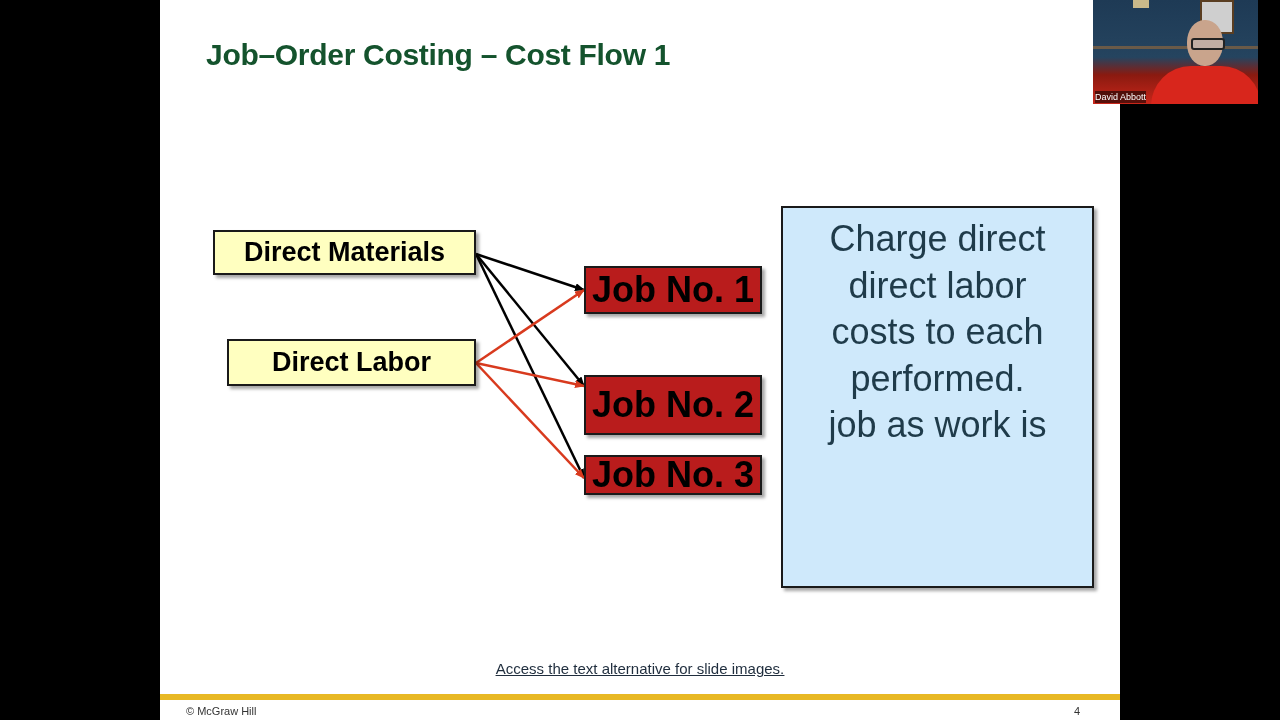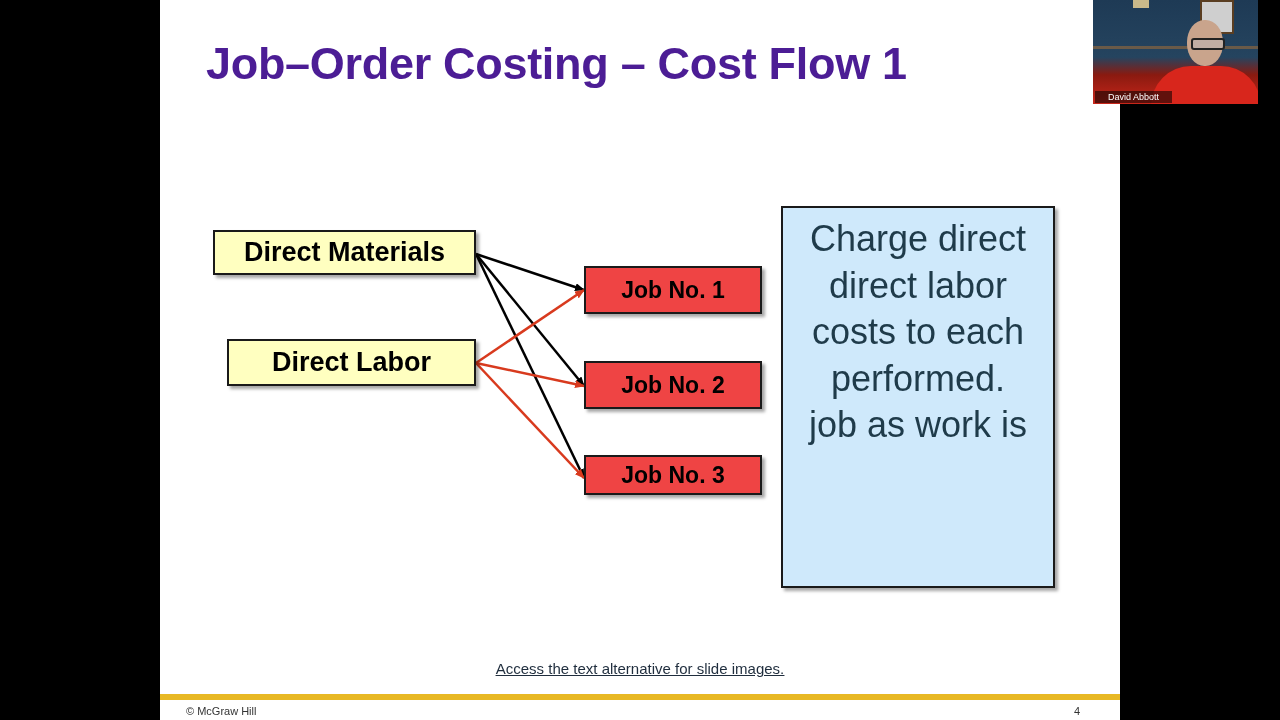--- a/index.html
+++ b/index.html
@@ -1,37 +1,37 @@
 <!DOCTYPE html>
 <html><head>
 <meta charset="utf-8">
 <style>
   html, body { margin:0; padding:0; }
   body { width:1280px; height:720px; background:#000; position:relative; overflow:hidden; font-family:"Liberation Sans", sans-serif; }
   .slide { position:absolute; left:160px; top:0; width:960px; height:720px; background:#fff; }
-  .title { position:absolute; left:46px; top:38px; font-size:45px; font-weight:bold; color:#4c1d95; letter-spacing:-0.3px; white-space:nowrap; }
+  .title { position:absolute; left:46px; top:38px; font-size:30px; font-weight:bold; color:#14532d; letter-spacing:-0.3px; white-space:nowrap; }
   .dc-label { position:absolute; left:109px; top:174px; font-size:26px; color:#000; }
   .box { position:absolute; border:2px solid #1a1a1a; box-shadow:3px 3px 3px rgba(0,0,0,0.35); display:flex; align-items:center; justify-content:center; font-weight:bold; color:#000; box-sizing:border-box; }
   .yellow { background:#ffffc0; font-size:27px; }
-  .green { background:#ef4444; font-size:23px; }
-  .info { position:absolute; left:621px; top:206px; width:274px; height:382px; background:#cfe9fb; border:2px solid #1a1a1a; box-shadow:3px 3px 3px rgba(0,0,0,0.35); box-sizing:border-box; padding:8px 6px; text-align:center; font-size:36px; line-height:46.5px; color:#1f3b4a; }
+  .green { background:#b91c1c; font-size:36px; }
+  .info { position:absolute; left:621px; top:206px; width:313px; height:382px; background:#cfe9fb; border:2px solid #1a1a1a; box-shadow:3px 3px 3px rgba(0,0,0,0.35); box-sizing:border-box; padding:8px 6px; text-align:center; font-size:36px; line-height:46.5px; color:#1f3b4a; }
   svg.arrows { position:absolute; left:0; top:0; width:960px; height:720px; pointer-events:none; }
   .link { position:absolute; left:0; width:960px; top:660px; text-align:center; font-size:15px;text-decoration:underline; }
   .link a { color:#1f2d3d; text-decoration:underline; }
   .gold-bar { position:absolute; left:0; top:694px; width:960px; height:6px; background:#e8b824; }
   .footer-left { position:absolute; left:26px; top:705px; font-size:11px; color:#333; }
   .footer-right { position:absolute; right:40px; top:705px; font-size:11px; color:#333; }
   .video { position:absolute; left:1093px; top:0; width:165px; height:104px; background:linear-gradient(180deg,#1e3a55 0%,#25445f 55%,#8a1a10 72%,#c8261a 100%); overflow:hidden; }
   .video .shelf { position:absolute; left:0; top:46px; width:165px; height:3px; background:#6a5a48; }
   .video .frame1 { position:absolute; left:107px; top:0; width:30px; height:30px; background:#cfcfcf; border:2px solid #5a3e22; }
   .video .frame2 { position:absolute; left:40px; top:0; width:16px; height:8px; background:#c9b98a; }
   .video .head { position:absolute; left:94px; top:20px; width:36px; height:46px; border-radius:48%; background:#c9a48c; }
   .video .glasses { position:absolute; left:98px; top:38px; width:30px; height:8px; border:2px solid #222; border-radius:3px; background:rgba(180,200,220,0.3); }
   .video .body { position:absolute; left:58px; top:66px; width:110px; height:50px; border-radius:40px 40px 0 0; background:#d8261c; }
-  .video .name { position:absolute; left:2px; bottom:1px; padding:1px 13px; font-size:9px; color:#fff; background:rgba(0,0,0,0.55); }
+  .video .name { position:absolute; left:2px; bottom:1px; padding:1px 0; font-size:9px; color:#fff; background:rgba(0,0,0,0.55); }
 </style>
 </head>
 <body>
 
 <div class="slide">
   <div class="title">Job–Order Costing – Cost Flow 1</div>
 
   <svg class="arrows" viewBox="0 0 960 720">
     <defs>
       <marker id="ab" markerWidth="10" markerHeight="8" refX="9" refY="4" orient="auto" markerUnits="userSpaceOnUse">
@@ -50,21 +50,21 @@
       <line x1="316" y1="363" x2="424" y2="290" marker-end="url(#ar)"></line>
       <line x1="316" y1="363" x2="424" y2="386" marker-end="url(#ar)"></line>
       <line x1="316" y1="363" x2="424" y2="478" marker-end="url(#ar)"></line>
     </g>
   </svg>
 
   <div class="box yellow" style="left:53px; top:230px; width:263px; height:45px;">Direct Materials</div>
   <div class="box yellow" style="left:67px; top:339px; width:249px; height:47px;">Direct Labor</div>
 
   <div class="box green" style="left:424px; top:266px; width:178px; height:48px;">Job No. 1</div>
-  <div class="box green" style="left:424px; top:361px; width:178px; height:48px;">Job No. 2</div>
+  <div class="box green" style="left:424px; top:375px; width:178px; height:60px;">Job No. 2</div>
   <div class="box green" style="left:424px; top:455px; width:178px; height:40px;">Job No. 3</div>
 
   <div class="info">
     <div>Charge direct</div>
     <div>direct labor</div>
     <div>costs to each</div>
     <div>performed.</div>
     <div>job as work is</div>
   </div>
 

